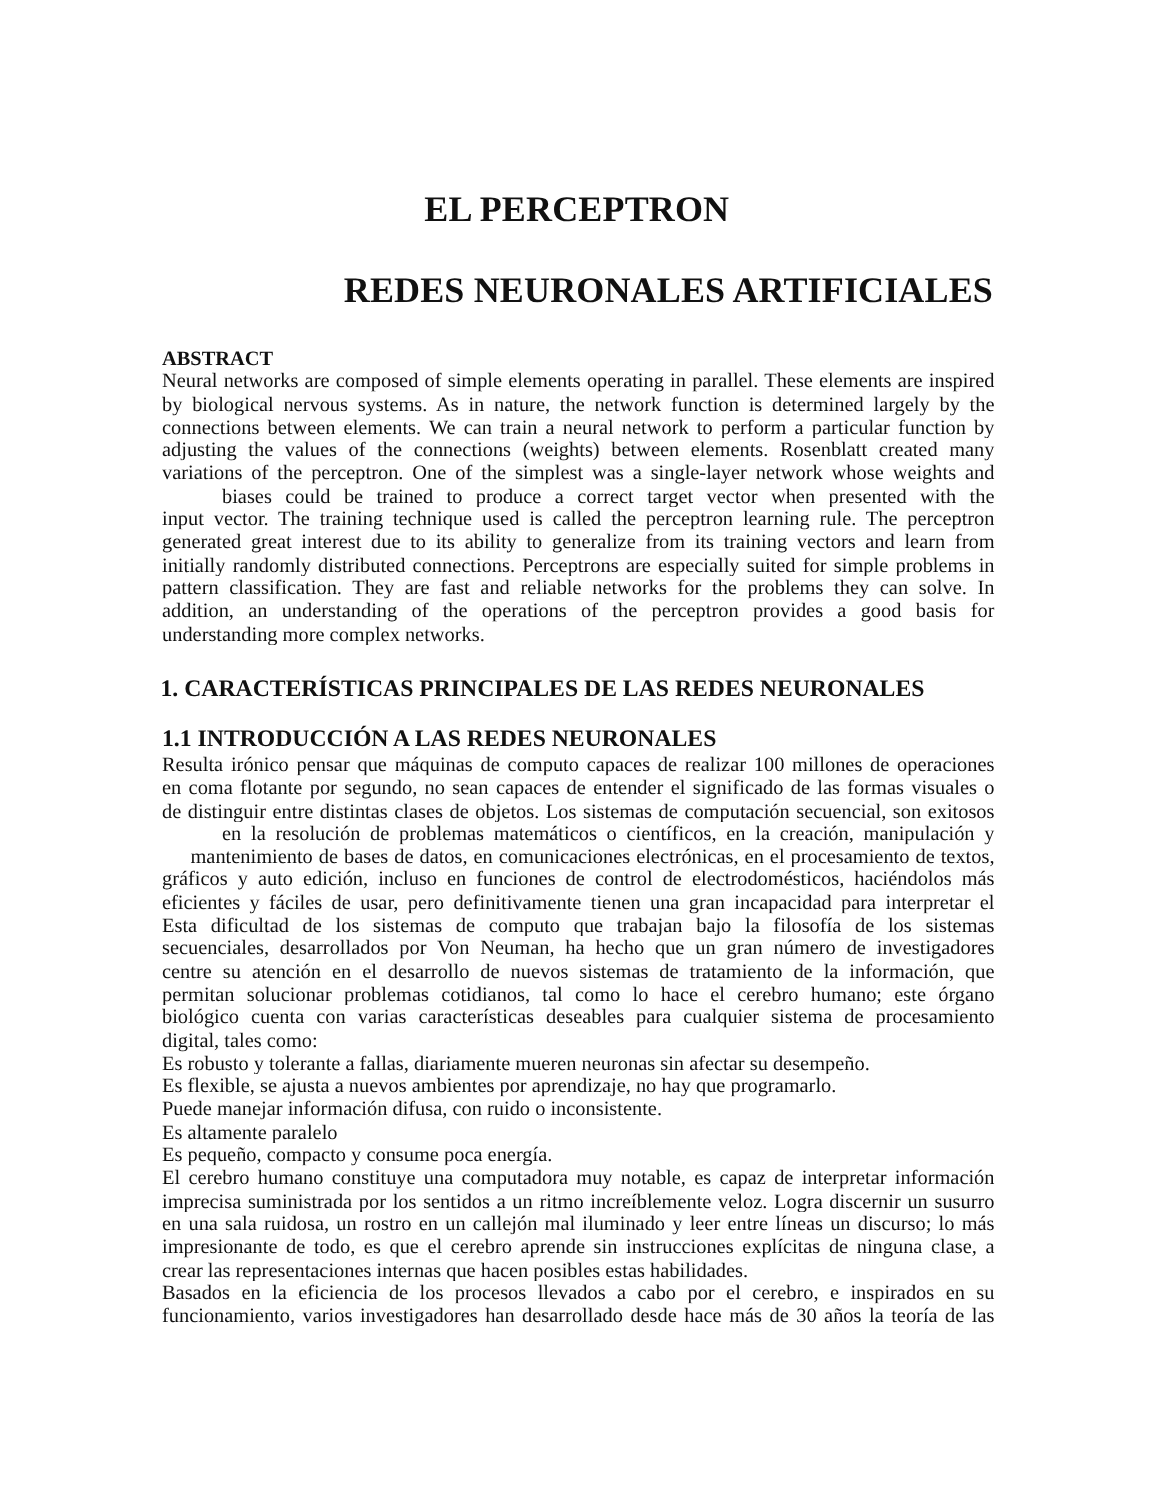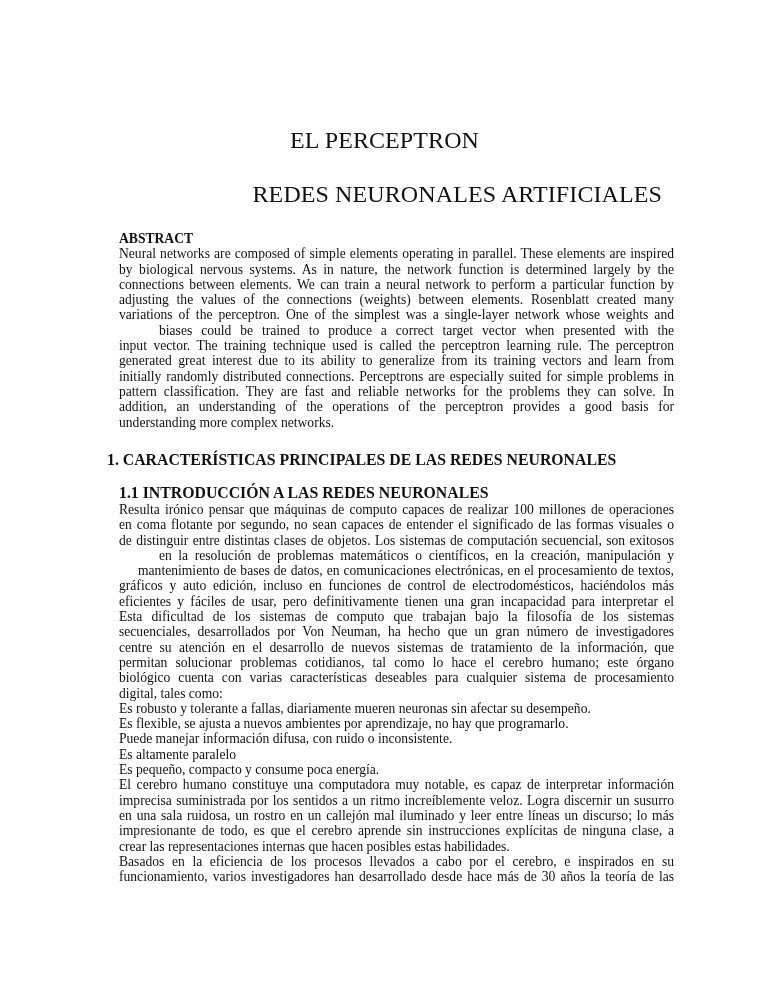--- a/index.html
+++ b/index.html
@@ -19,31 +19,31 @@
       position: absolute;
       left: 107px;
       top: 0;
       width: 555px;
     }
     .title {
       position: absolute;
       left: 0;
       width: 555px;
       text-align: center;
-      font-weight: normal;
+      font-weight: bold;
       font-size: 24px;
       line-height: 28px;
       margin: 0;
       letter-spacing: 0.1px;
     }
     #title1 { top: 126px; }
     #title2 { top: 180px; text-align: right; }
     .body-block {
       position: absolute;
-      left: 12px;
+      left: 1px;
       width: 555px;
       font-size: 13.6px;
       line-height: 15.3px;
     }
     .abstract { top: 231px; }
     .abstract-head {
       font-weight: bold;
       font-size: 13.6px;
       margin: 0;
     }

